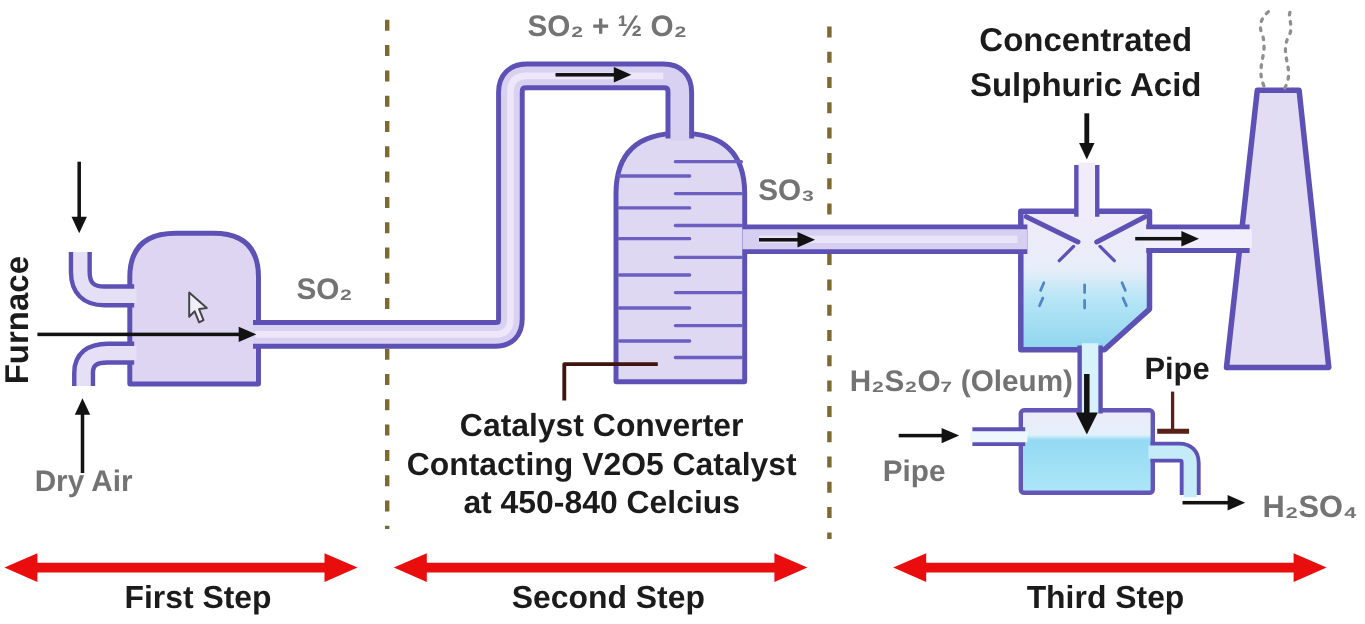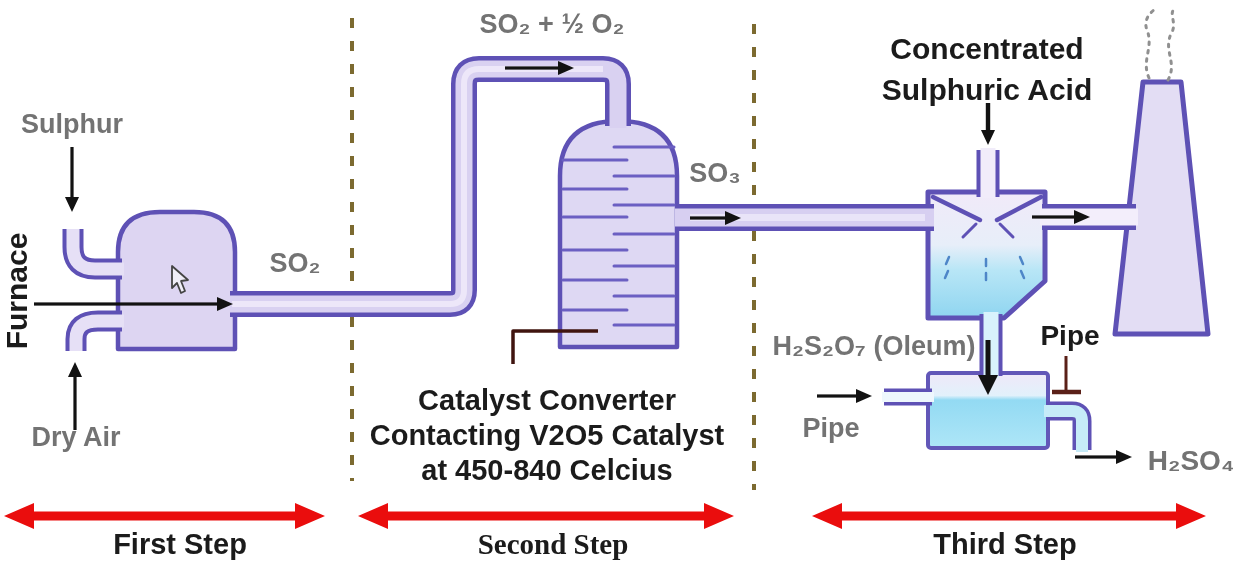--- a/index.html
+++ b/index.html
@@ -12,21 +12,21 @@
     position:absolute;transform:translate(-50%,-50%);
     white-space:nowrap;font-weight:bold;color:#1b1b1b;line-height:1.1;
   }
   .lbl.red{color:#737373;}
   .lbl.center{text-align:center;}
   .f27{font-size:27px;}
   .f28{font-size:28px;}
   .f29{font-size:29px;}
   .f30{font-size:30px;}
   #furnace-label{transform:translate(-50%,-50%) rotate(-90deg);font-size:30px;}
-  .block{white-space:normal;margin-top:12px;}
+  .block{white-space:normal;}
   .block span{display:block;white-space:nowrap;}
 </style>
 </head>
 <body>
 
 <div id="canvas">
 
 <svg id="diagram-svg" width="1241" height="567" viewBox="0 0 1241 567">
   <defs>
     <linearGradient id="absorberGrad" x1="0" y1="0" x2="0" y2="1">
@@ -191,21 +191,20 @@
     </g>
   </g>
 
   <g fill="#ea0d0d">
     <polygon points="4,516 34,503 34,511.5 295,511.5 295,503 325,516 295,529 295,520.5 34,520.5 34,529"></polygon>
     <polygon points="358,516 388,503 388,511.5 704,511.5 704,503 734,516 704,529 704,520.5 388,520.5 388,529"></polygon>
     <polygon points="812,516 842,503 842,511.5 1176,511.5 1176,503 1206,516 1176,529 1176,520.5 842,520.5 842,529"></polygon>
   </g>
 </svg>
 
-<div class="lbl red f27" style="left:72px;top:125px;">Sulphur</div>
 
 <div class="lbl" id="furnace-label" style="left:16px;top:291px;">Furnace</div>
 
 <div class="lbl red f27" style="left:76px;top:438px;">Dry Air</div>
 
 <div class="lbl red f27" style="left:295px;top:264px;">SO₂</div>
 
 <div class="lbl red f27" style="left:552px;top:25px;">SO₂ + ½ O₂</div>
 
 <div class="lbl red f27" style="left:715px;top:174px;">SO₃</div>
@@ -223,16 +222,16 @@
 
 <div class="lbl red f27" style="left:874px;top:347px;">H₂S₂O₇ (Oleum)</div>
 
 <div class="lbl f28" style="left:1070px;top:336px;">Pipe</div>
 
 <div class="lbl red f27" style="left:831px;top:429px;">Pipe</div>
 
 <div class="lbl red f28" style="left:1191px;top:461px;">H₂SO₄</div>
 
 <div class="lbl f29" style="left:180px;top:545px;">First Step</div>
-<div class="lbl f29" style="left:553px;top:545px;font-family:Liberation Serif, serif;">Second Step</div>
+<div class="lbl f29" style="left:553px;top:545px;">Second Step</div>
 <div class="lbl f29" style="left:1005px;top:545px;">Third Step</div>
 
 </div>
 
 </body></html>

